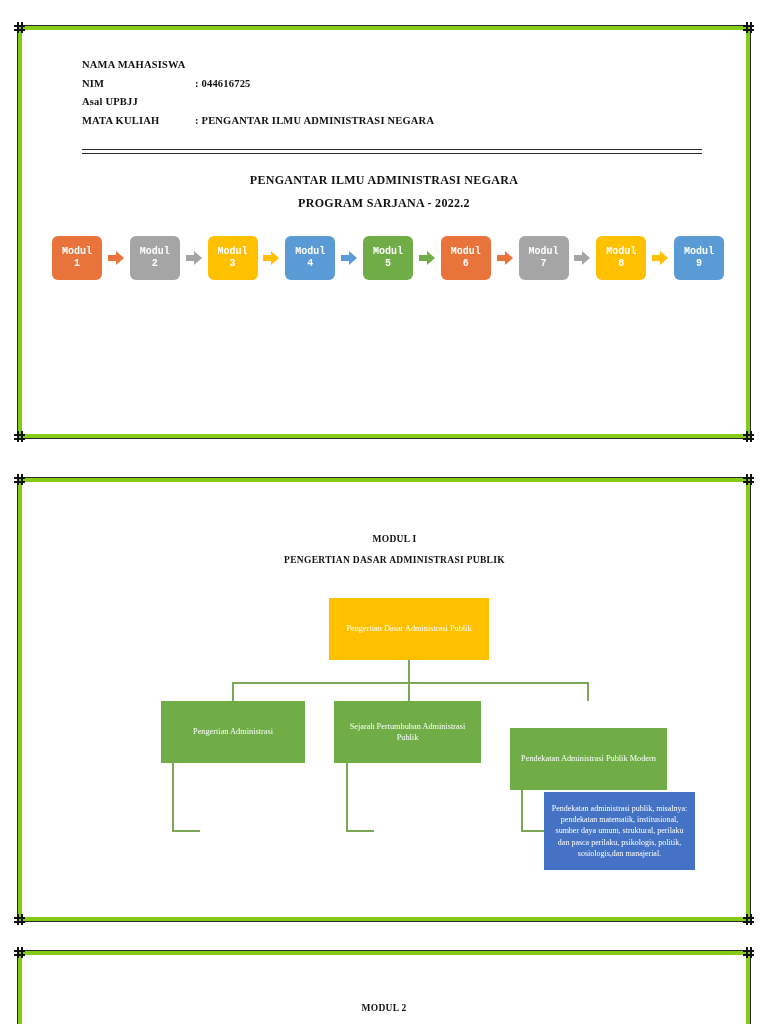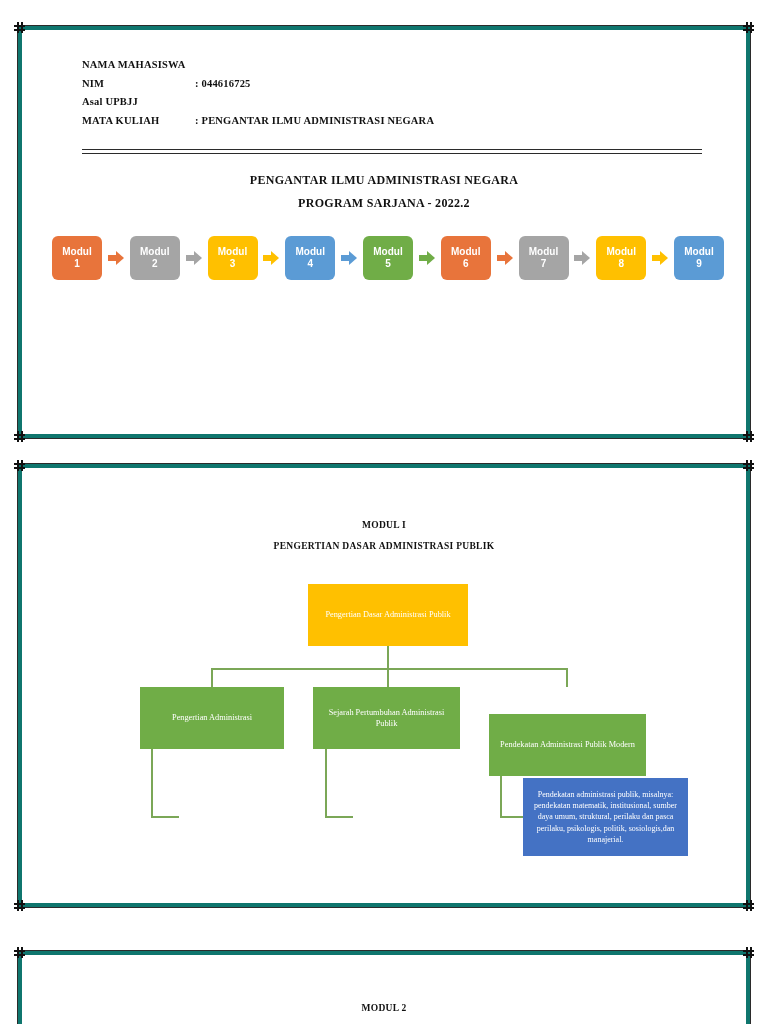--- a/index.html
+++ b/index.html
@@ -16,21 +16,21 @@
     position: relative;
     width: 768px;
     height: 1024px;
     background: #ffffff;
   }
 
   
   .slide {
     position: absolute;
     background: #ffffff;
-    border: 4px solid #0f766e;
+    border: 4px solid #84cc16;
     box-shadow: 0 0 0 1px #2b2b2b;
   }
   .slide-inner {
     position: relative;
     width: 100%;
     height: 100%;
     background: #ffffff;
     overflow: hidden;
   }
 
@@ -103,21 +103,21 @@
   }
   .mod-box {
     width: 50px;
     height: 44px;
     border-radius: 6px;
     display: flex;
     flex-direction: column;
     align-items: center;
     justify-content: center;
     color: #ffffff;
-    font-family: Liberation Sans, sans-serif;
+    font-family: Liberation Mono, monospace;
     font-size: 10px;
     font-weight: bold;
     line-height: 12.5px;
     flex: 0 0 auto;
   }
   .mod-arrow {
     position: relative;
     width: 16px;
     height: 14px;
     flex: 0 0 auto;
@@ -133,21 +133,21 @@
     content: "";
     position: absolute;
     left: 8px; top: 0;
     width: 0; height: 0;
     border-top: 7px solid transparent;
     border-bottom: 7px solid transparent;
     border-left: 8px solid currentColor;
   }
 
   
-  #slide2 { left: 18px; top: 464px; width: 732px; height: 443px; }
+  #slide2 { left: 18px; top: 478px; width: 732px; height: 443px; padding-left: 21px; }
 
   .mod-head {
     position: absolute;
     left: 0; right: 0;
     text-align: center;
     font-size: 9.5px;
     font-weight: bold;
     color: #111;
     letter-spacing: .3px;
   }
@@ -182,21 +182,21 @@
   .mid-2 { left: 291px; width: 147px; }
   .mid-3 { left: 467px; width: 157px; margin-top: 27px; }
 
   .node-leaf {
     background: #4472C4;
     font-size: 8px;
     line-height: 11.2px;
   }
   .leaf-1 { left: 156px; top: 313px; width: 143px; height: 72px; }
   .leaf-2 { left: 330px; top: 325px; width: 143px; height: 50px; }
-  .leaf-3 { left: 501px; top: 310px; width: 165px; height: 78px; }
+  .leaf-3 { left: 501px; top: 310px; width: 151px; height: 78px; }
 
   .conn { position: absolute; background: #7BA757; }
 
   
   #slide3 { left: 18px; top: 951px; width: 732px; height: 140px; }
   .mod-head.s3a { top: 48px; }
 </style>
 </head>
 <body>
 

